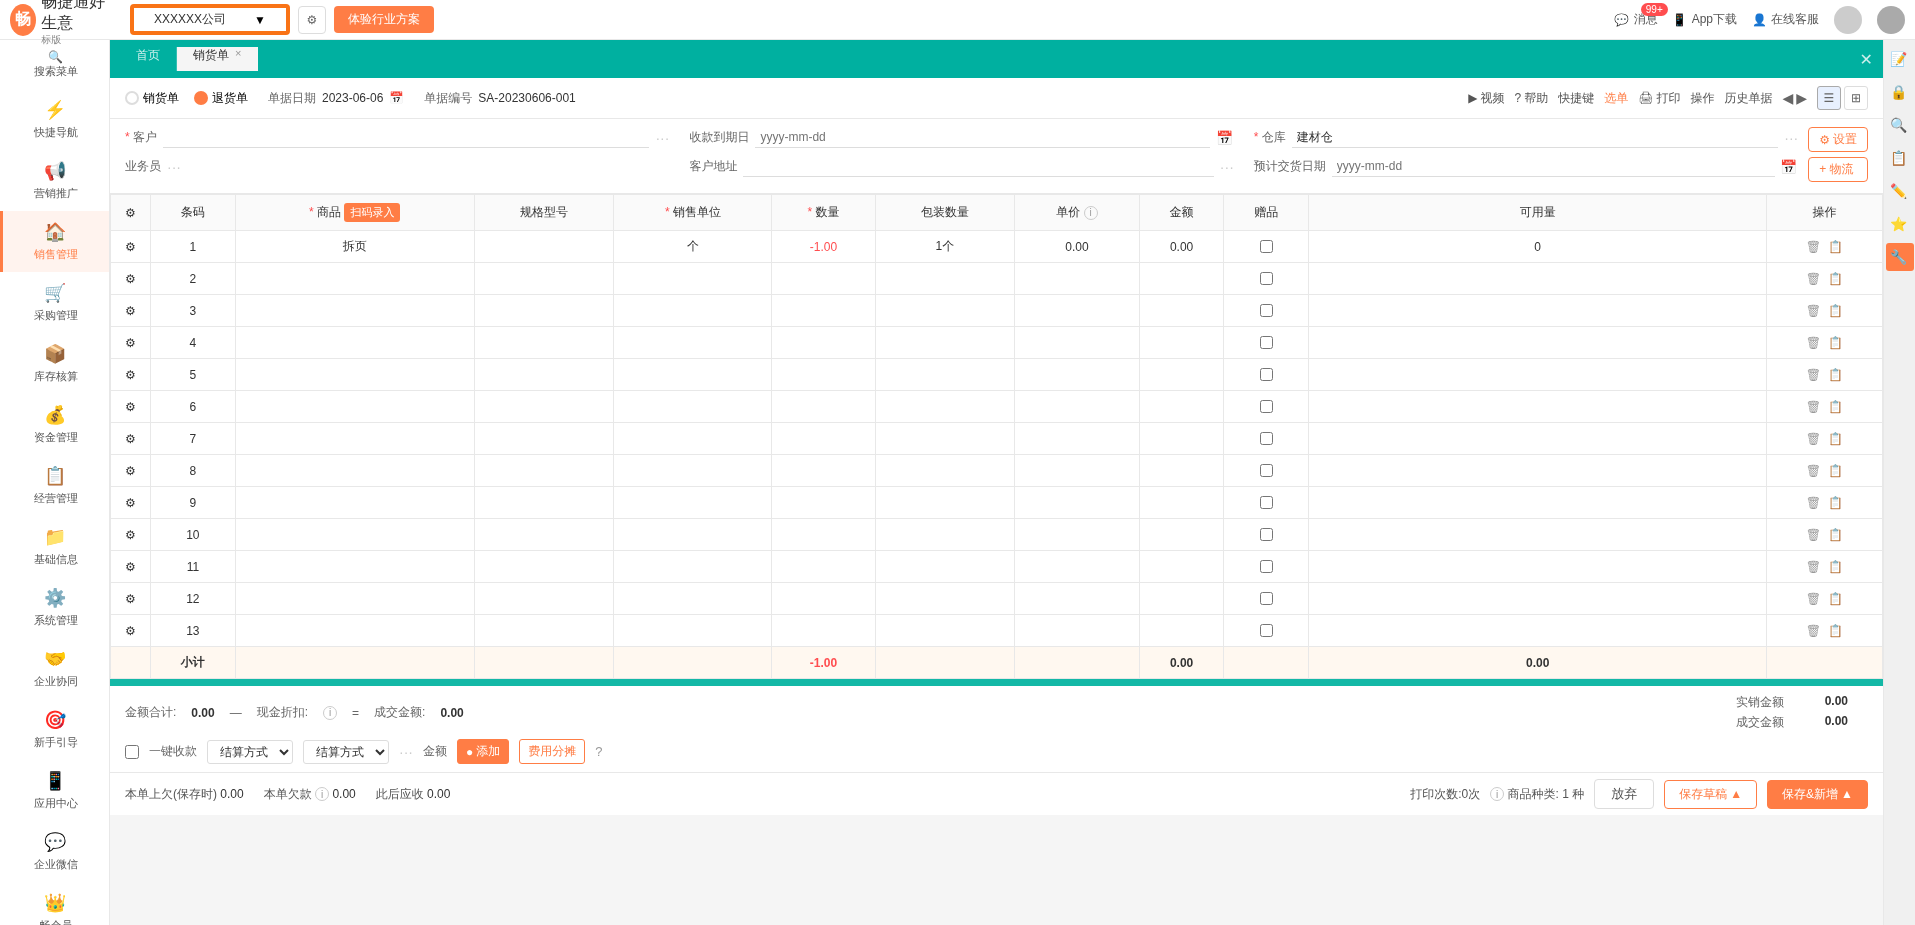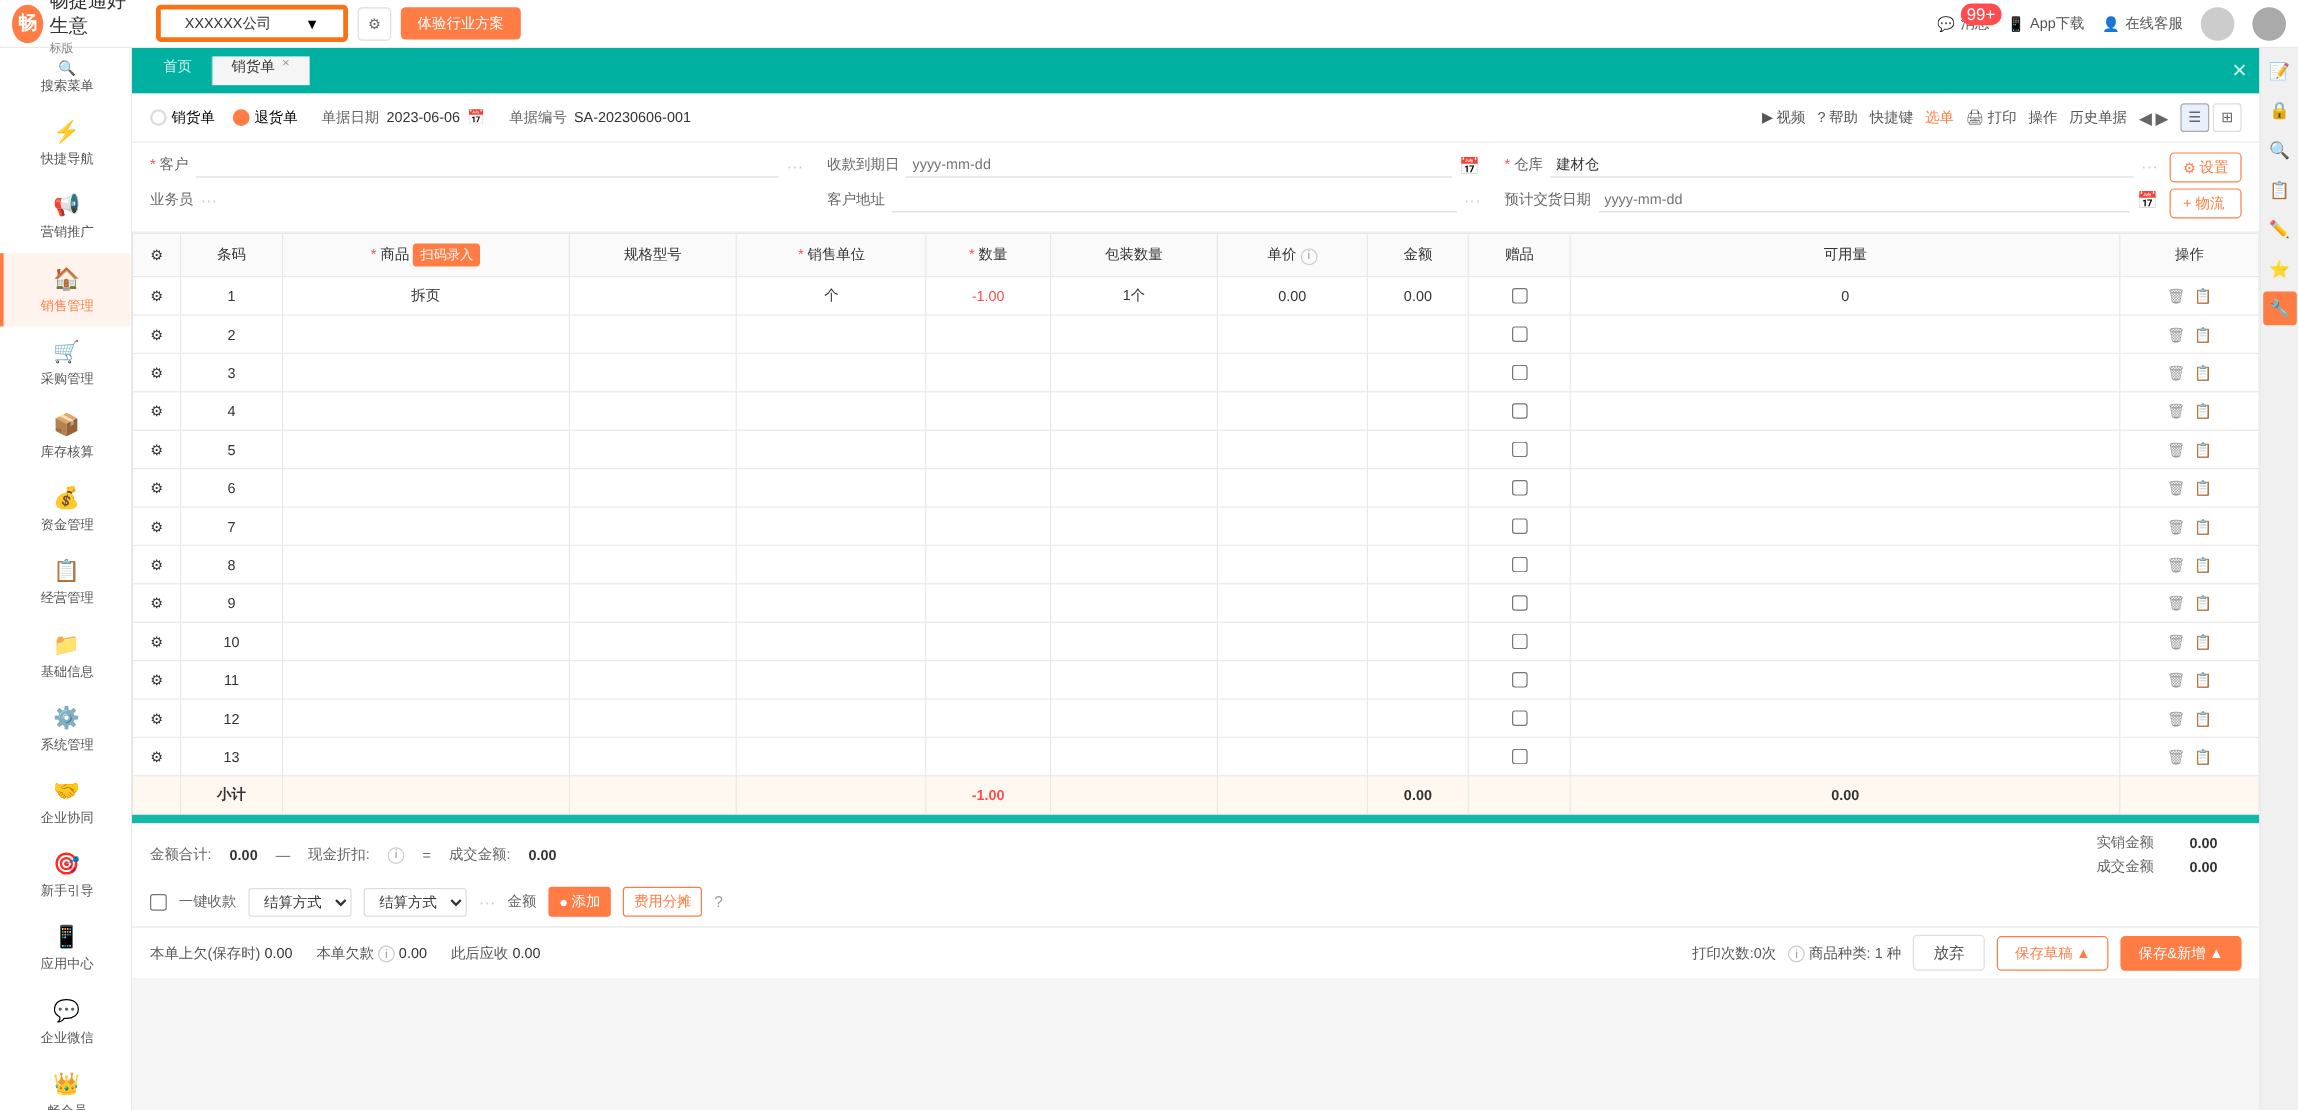--- a/index.html
+++ b/index.html
@@ -80,21 +80,21 @@
       cursor: pointer;
       color: #555;
       font-size: 12px;
       position: relative;
     }
     .badge {
       background: #ff4d4f;
       color: white;
       border-radius: 10px;
       padding: 1px 5px;
-      font-size: 14px;
+      font-size: 10px;
       position: absolute;
       top: -8px;
       right: -10px;
     }
     .avatar {
       width: 28px; height: 28px;
       border-radius: 50%;
       background: #ccc;
     }
 
@@ -465,22 +465,21 @@
     .summary-box {
       display: flex;
       flex-direction: column;
       align-items: flex-end;
       gap: 3px;
       margin-left: auto;
       padding-right: 20px;
     }
     .summary-row {
       display: flex;
-      align-items: center;
-      gap: 3px;
+      gap: 14px;
       font-size: 12px;
     }
     .summary-label { color: #666; }
     .summary-value { color: #333; font-weight: bold; min-width: 50px; text-align: right; }
 
     
     .info-circle {
       width: 14px; height: 14px;
       border-radius: 50%;
       border: 1px solid #ccc;

